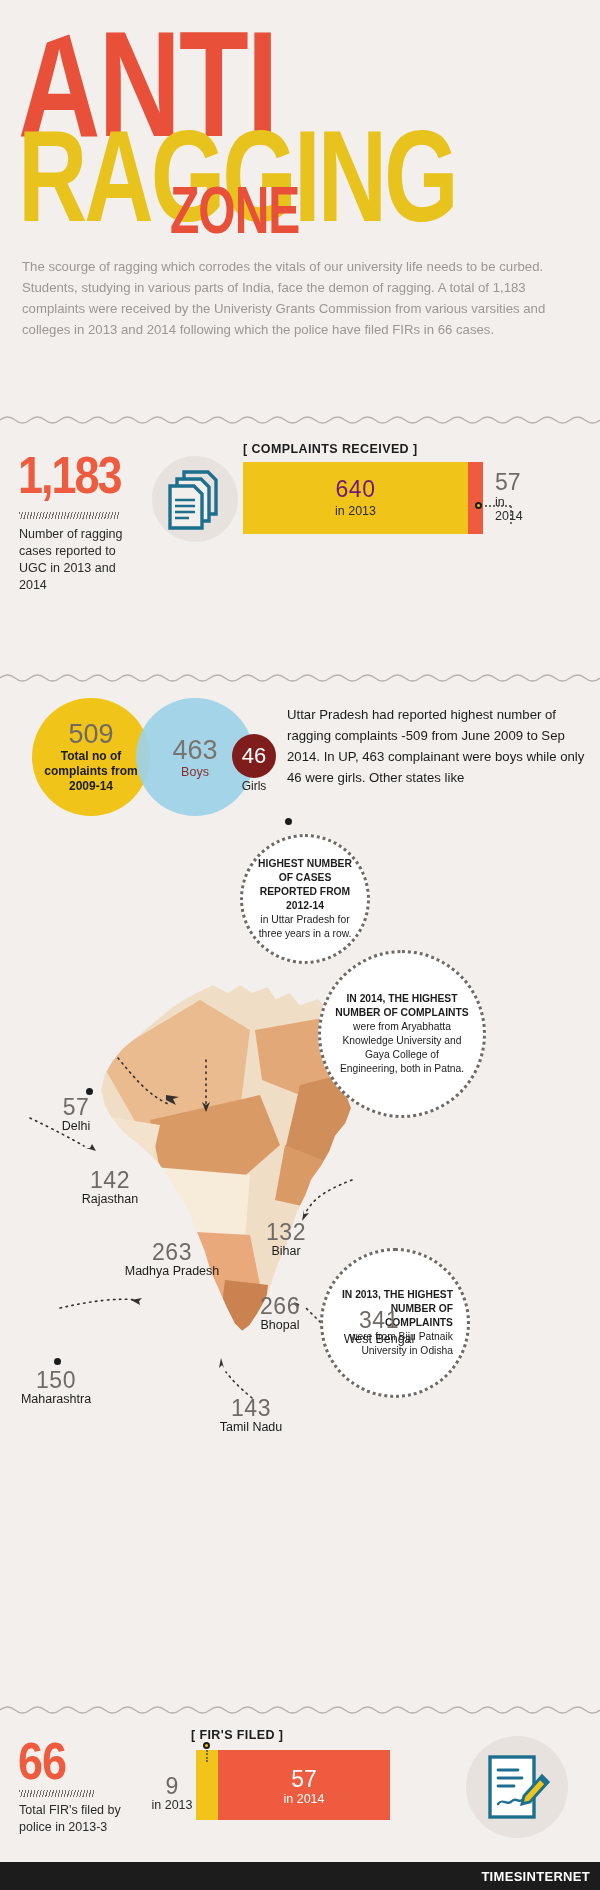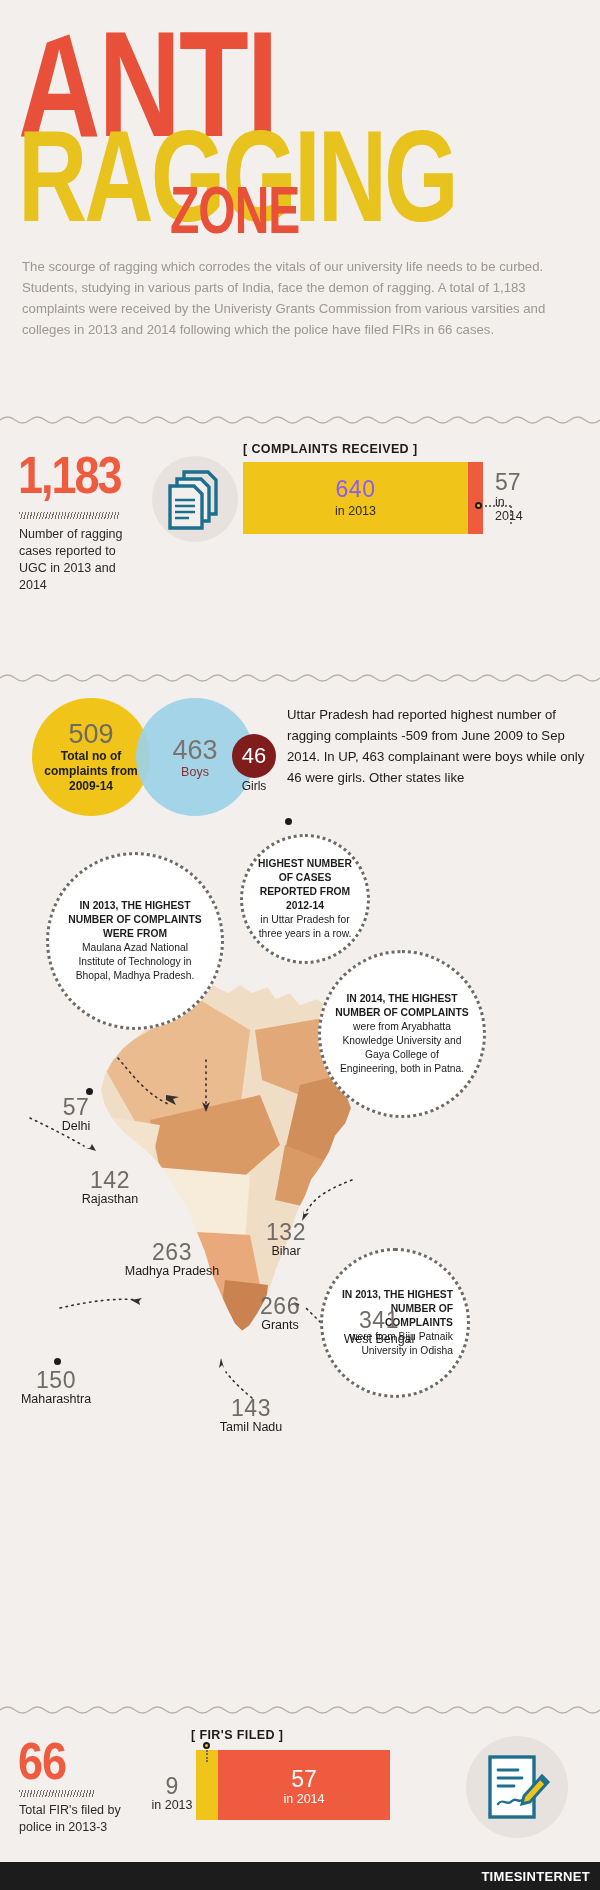--- a/index.html
+++ b/index.html
@@ -80,21 +80,21 @@
   .bar-yellow {
     position:absolute; left:0; top:0; width:225px; height:72px; background:#f0c419;
   }
   .bar-red {
     position:absolute; left:225px; top:0; width:15px; height:72px; background:#ef5b3e;
   }
   .bar-v1 {
     position:absolute; left:0; top:0; width:225px; height:72px;
     display:flex; flex-direction:column; align-items:center; justify-content:center;
   }
-  .bar-v1 .n { font-size:23px; color:#8b5cf6; line-height:23px; letter-spacing:.5px;}
+  .bar-v1 .n { font-size:23px; color:#701a75; line-height:23px; letter-spacing:.5px;}
   .bar-v1 .y { font-size:12.5px; color:#2b2b2b; margin-top:3px;}
   .bar-out {
     position:absolute; left:252px; top:8px; text-align:left;
   }
   .bar-out .n { font-size:23px; color:#6f6a66; line-height:25px; }
   .bar-out .y { font-size:12.5px; color:#2b2b2b; }
   .leader-dot {
     position:absolute; left:232px; top:40px; width:7px; height:7px;
     border-radius:50%; border:2px solid #1c1c1c; background:#f0c419;
   }
@@ -321,26 +321,20 @@
         <path d="M166,220 l10,5 -3,-6 6,-2 -13,-2 z"></path>
         <path d="M202,222 l4,10 4,-10 -4,3 z"></path>
         <path d="M304,330 l-2,11 7,-8 -5,1 z"></path>
         <path d="M304,426 l-10,-4 4,7 1,-5 z"></path>
         <path d="M142,418 l-11,2 9,5 -1,-4 z"></path>
         <path d="M224,488 l-3,-10 -2,10 3,-3 z"></path>
         <path d="M86,268 l10,3 -4,-7 -2,4 z"></path>
       </g>
     </svg>
 
-    <div class="bubble" style="left:46px; top:-28px; width:178px; height:178px;">
-      <div class="inner">
-        <span class="hl">IN 2013, THE HIGHEST NUMBER OF COMPLAINTS WERE FROM</span>
-        <span class="bd">Maulana Azad National Institute of Technology in Bhopal, Madhya Pradesh.</span>
-      </div>
-    </div>
 
     <div class="bubble" style="left:240px; top:-46px; width:130px; height:130px;">
       <div class="inner">
         <span class="hl">HIGHEST NUMBER OF CASES REPORTED FROM 2012-14</span>
         <span class="bd">in Uttar Pradesh for three years in a row.</span>
       </div>
     </div>
     <div class="bub-dot" style="left:285px; top:-62px;"></div>
 
     <div class="bubble" style="left:318px; top:70px; width:168px; height:168px;">
@@ -373,21 +367,21 @@
       <div class="s">Madhya Pradesh</div>
     </div>
 
     <div class="state-lab" style="left:250px; top:340px; width:72px;">
       <div class="n">132</div>
       <div class="s">Bihar</div>
     </div>
 
     <div class="state-lab" style="left:240px; top:414px; width:80px;">
       <div class="n">266</div>
-      <div class="s">Grants</div>
+      <div class="s">Bhopal</div>
     </div>
 
     <div class="state-lab" style="left:326px; top:428px; width:106px;">
       <div class="n">341</div>
       <div class="s">West Bengal</div>
     </div>
 
     <div class="pin" style="left:54px; top:478px;"></div>
     <div class="state-lab" style="left:6px; top:488px; width:100px;">
       <div class="n">150</div>

